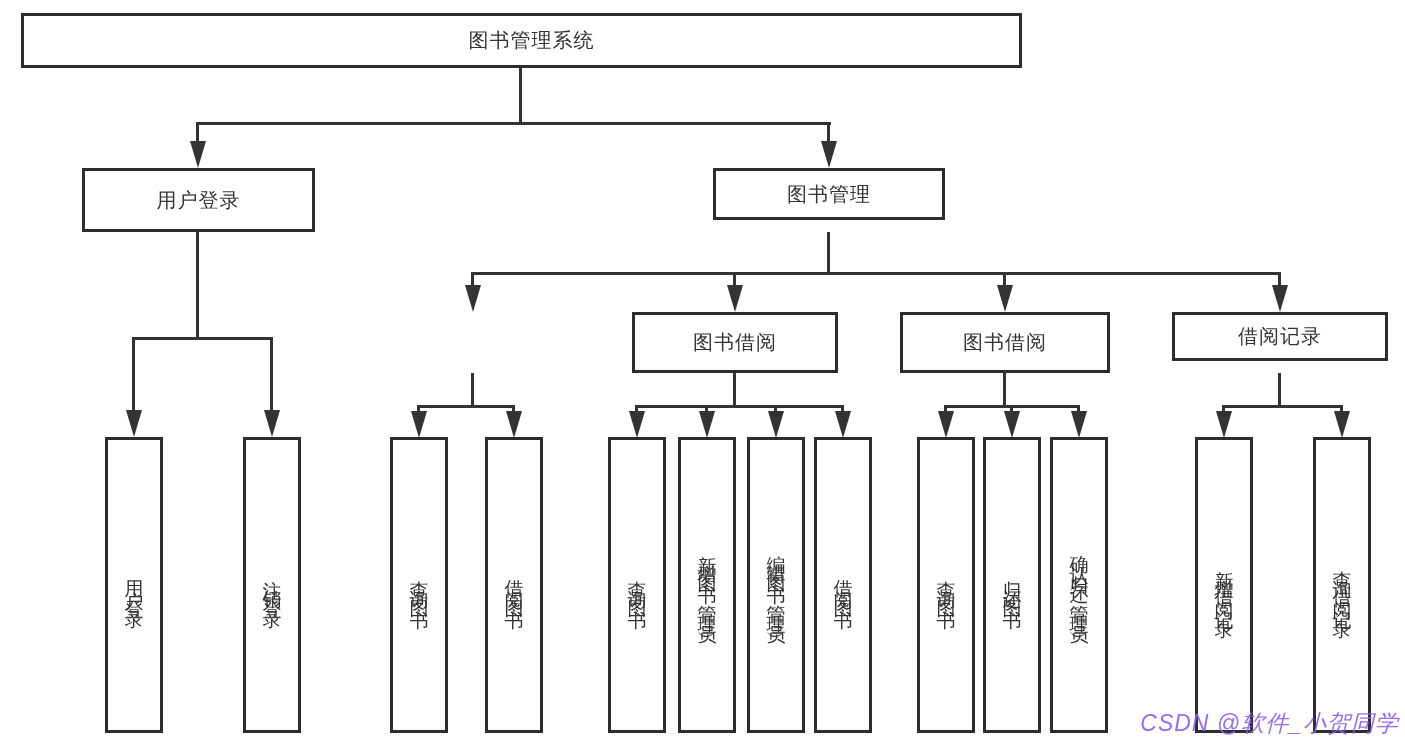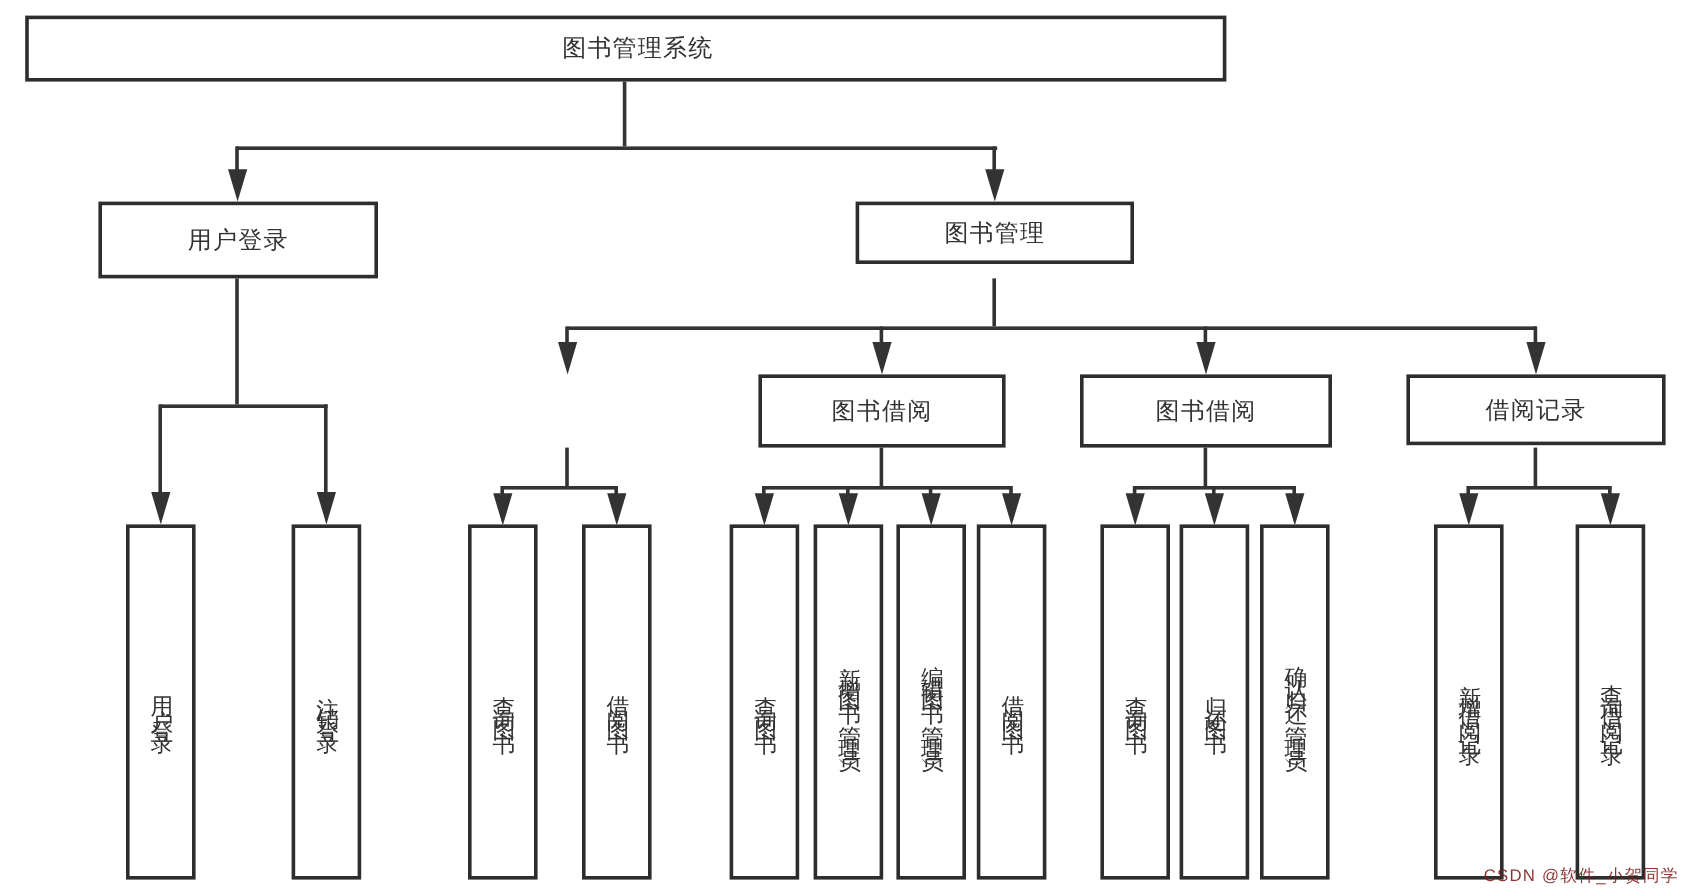--- a/index.html
+++ b/index.html
@@ -39,24 +39,25 @@
     position:absolute;
     width:0;height:0;
     border-left:8px solid transparent;
     border-right:8px solid transparent;
     border-top:27px solid #333333;
   }
   .watermark{
     position:absolute;
     right:6px;
     bottom:8px;
-    color:#7f1d1d;
-    font-size:14px;
+    color:#8b5cf6;
+    font-size:23px;
     letter-spacing:1px;
     opacity:.9;
+    font-style:italic;
   }
 </style>
 </head>
 <body>
 
 <div id="canvas">
 
   <div class="node" style="left:21px;top:13px;width:1001px;height:55px;padding-left:20px;">图书管理系统</div>
 
   <div class="vline" style="left:519px;top:68px;height:54px;"></div>
@@ -75,21 +76,21 @@
   <div class="arrow" style="left:465px;top:285px;"></div>
   <div class="vline" style="left:733px;top:272px;height:16px;"></div>
   <div class="arrow" style="left:727px;top:285px;"></div>
   <div class="vline" style="left:1003px;top:272px;height:16px;"></div>
   <div class="arrow" style="left:997px;top:285px;"></div>
   <div class="vline" style="left:1278px;top:272px;height:16px;"></div>
   <div class="arrow" style="left:1272px;top:285px;"></div>
 
   <div class="node" style="left:632px;top:312px;width:206px;height:61px;">图书借阅</div>
   <div class="node" style="left:900px;top:312px;width:210px;height:61px;">图书借阅</div>
-  <div class="node" style="left:1172px;top:312px;width:216px;height:59px;">借阅记录</div>
+  <div class="node" style="left:1172px;top:312px;width:216px;height:49px;">借阅记录</div>
 
   <div class="vline" style="left:196px;top:232px;height:105px;"></div>
   <div class="hline" style="left:133px;top:337px;width:140px;"></div>
   <div class="vline" style="left:132px;top:337px;height:76px;"></div>
   <div class="arrow" style="left:126px;top:410px;"></div>
   <div class="vline" style="left:270px;top:337px;height:76px;"></div>
   <div class="arrow" style="left:264px;top:410px;"></div>
 
   <div class="vline" style="left:471px;top:373px;height:32px;"></div>
   <div class="hline" style="left:419px;top:405px;width:96px;"></div>

